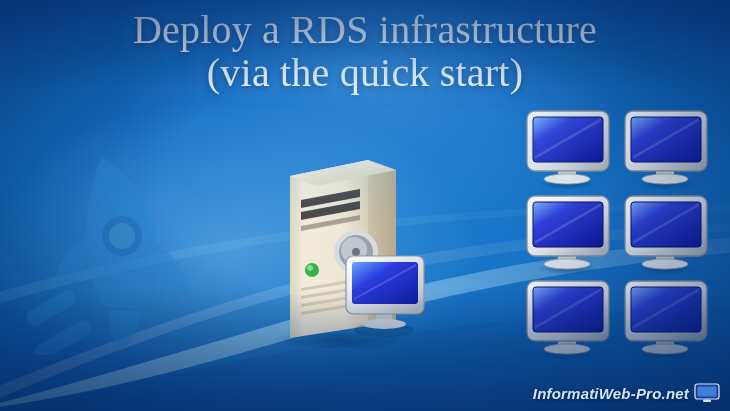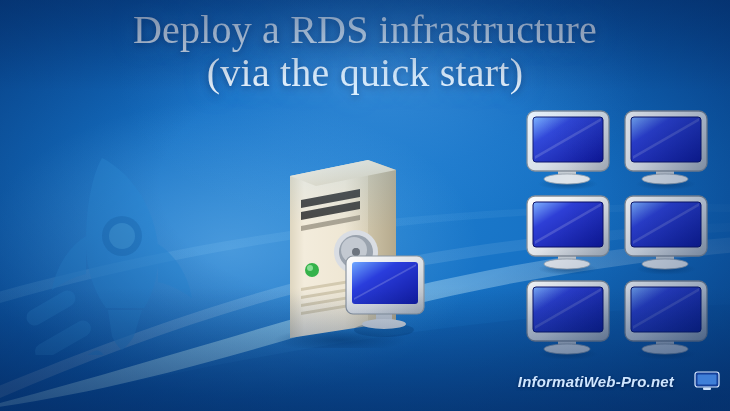--- a/index.html
+++ b/index.html
@@ -75,24 +75,24 @@
     position: absolute;
     left: 524px;
     top: 108px;
     width: 196px;
     height: 252px;
   }
   
   .watermark {
     position: absolute;
     right: 10px;
-    bottom: 20px;
+    bottom: 8px;
     display: flex;
     align-items: center;
-    gap: 20px;
+    gap: 5px;
   }
   .watermark .wm-text {
     font-family: "Liberation Sans", sans-serif;
     font-size: 15px;
     font-weight: bold;
     font-style: italic;
     color: #cfe6ff;
     text-shadow: 0 1px 3px rgba(0,20,60,.8);
     letter-spacing: .2px;
   }

